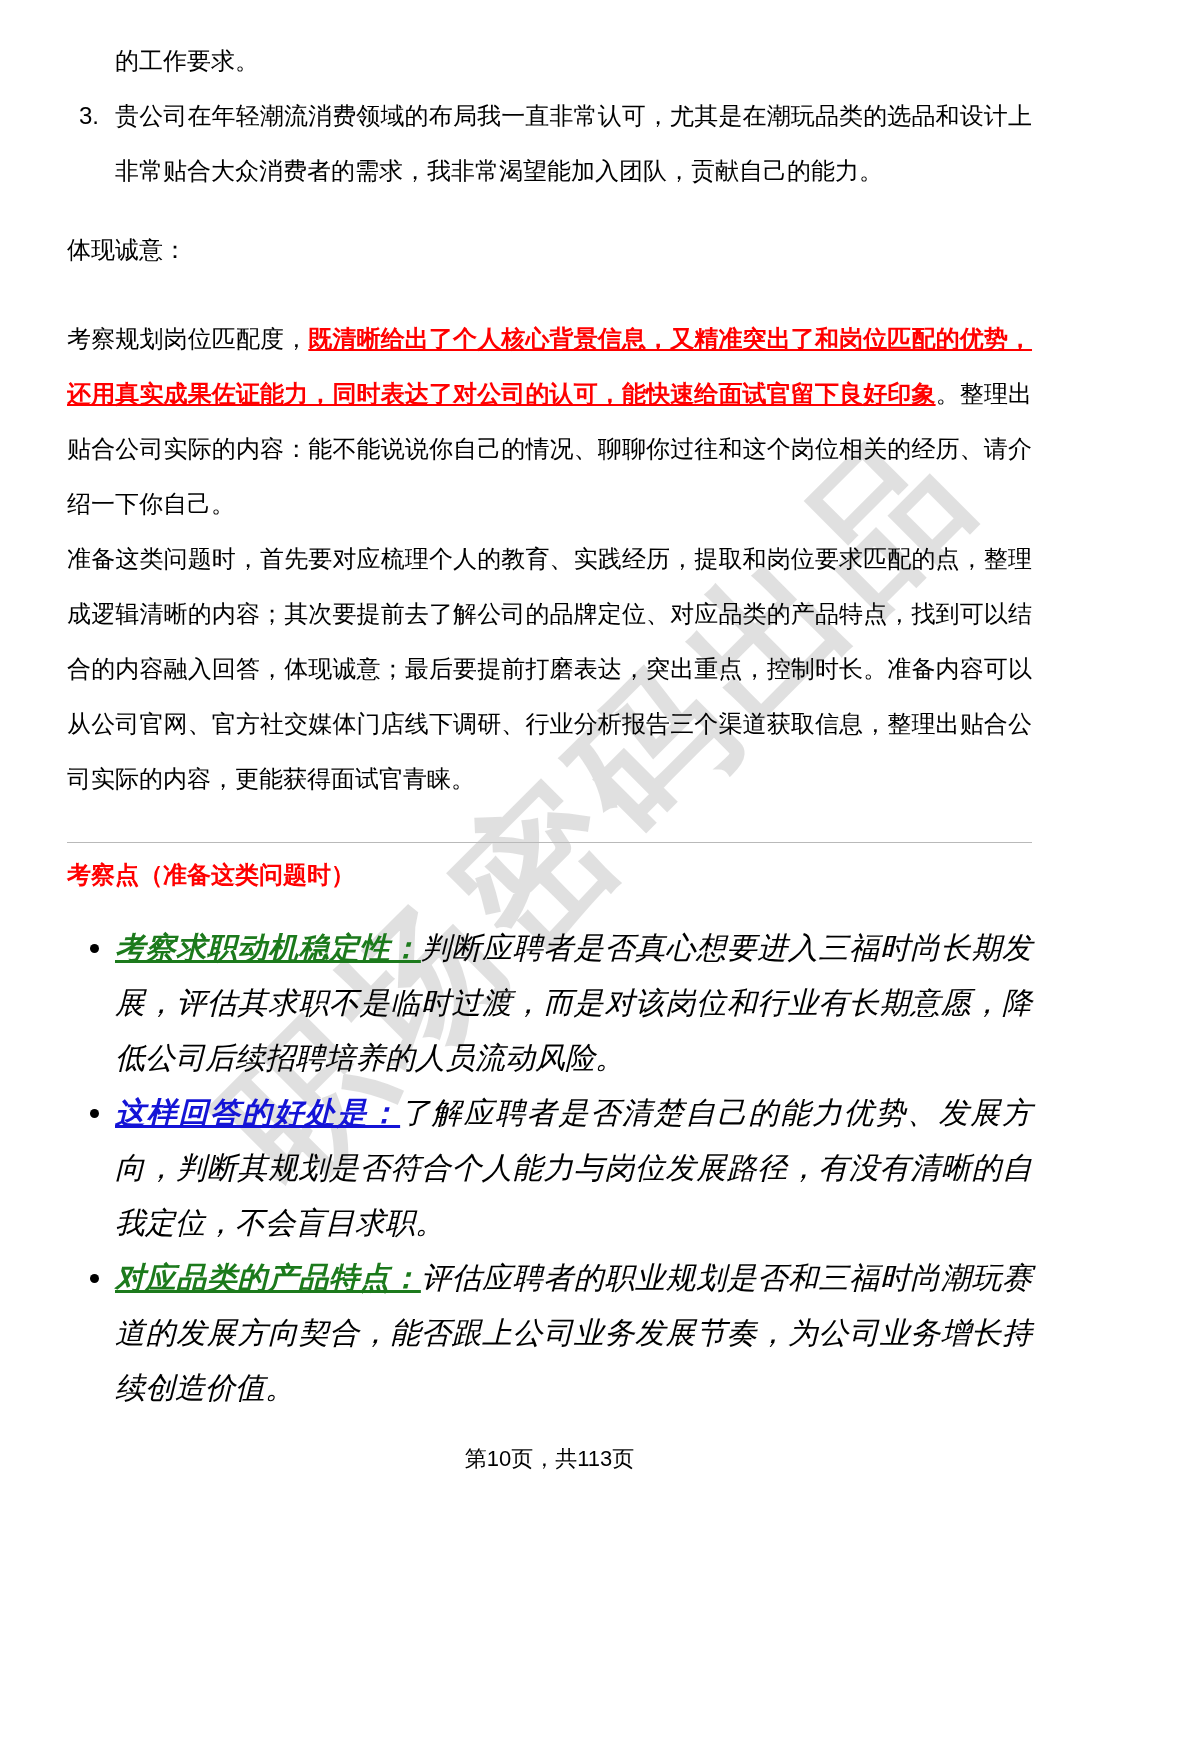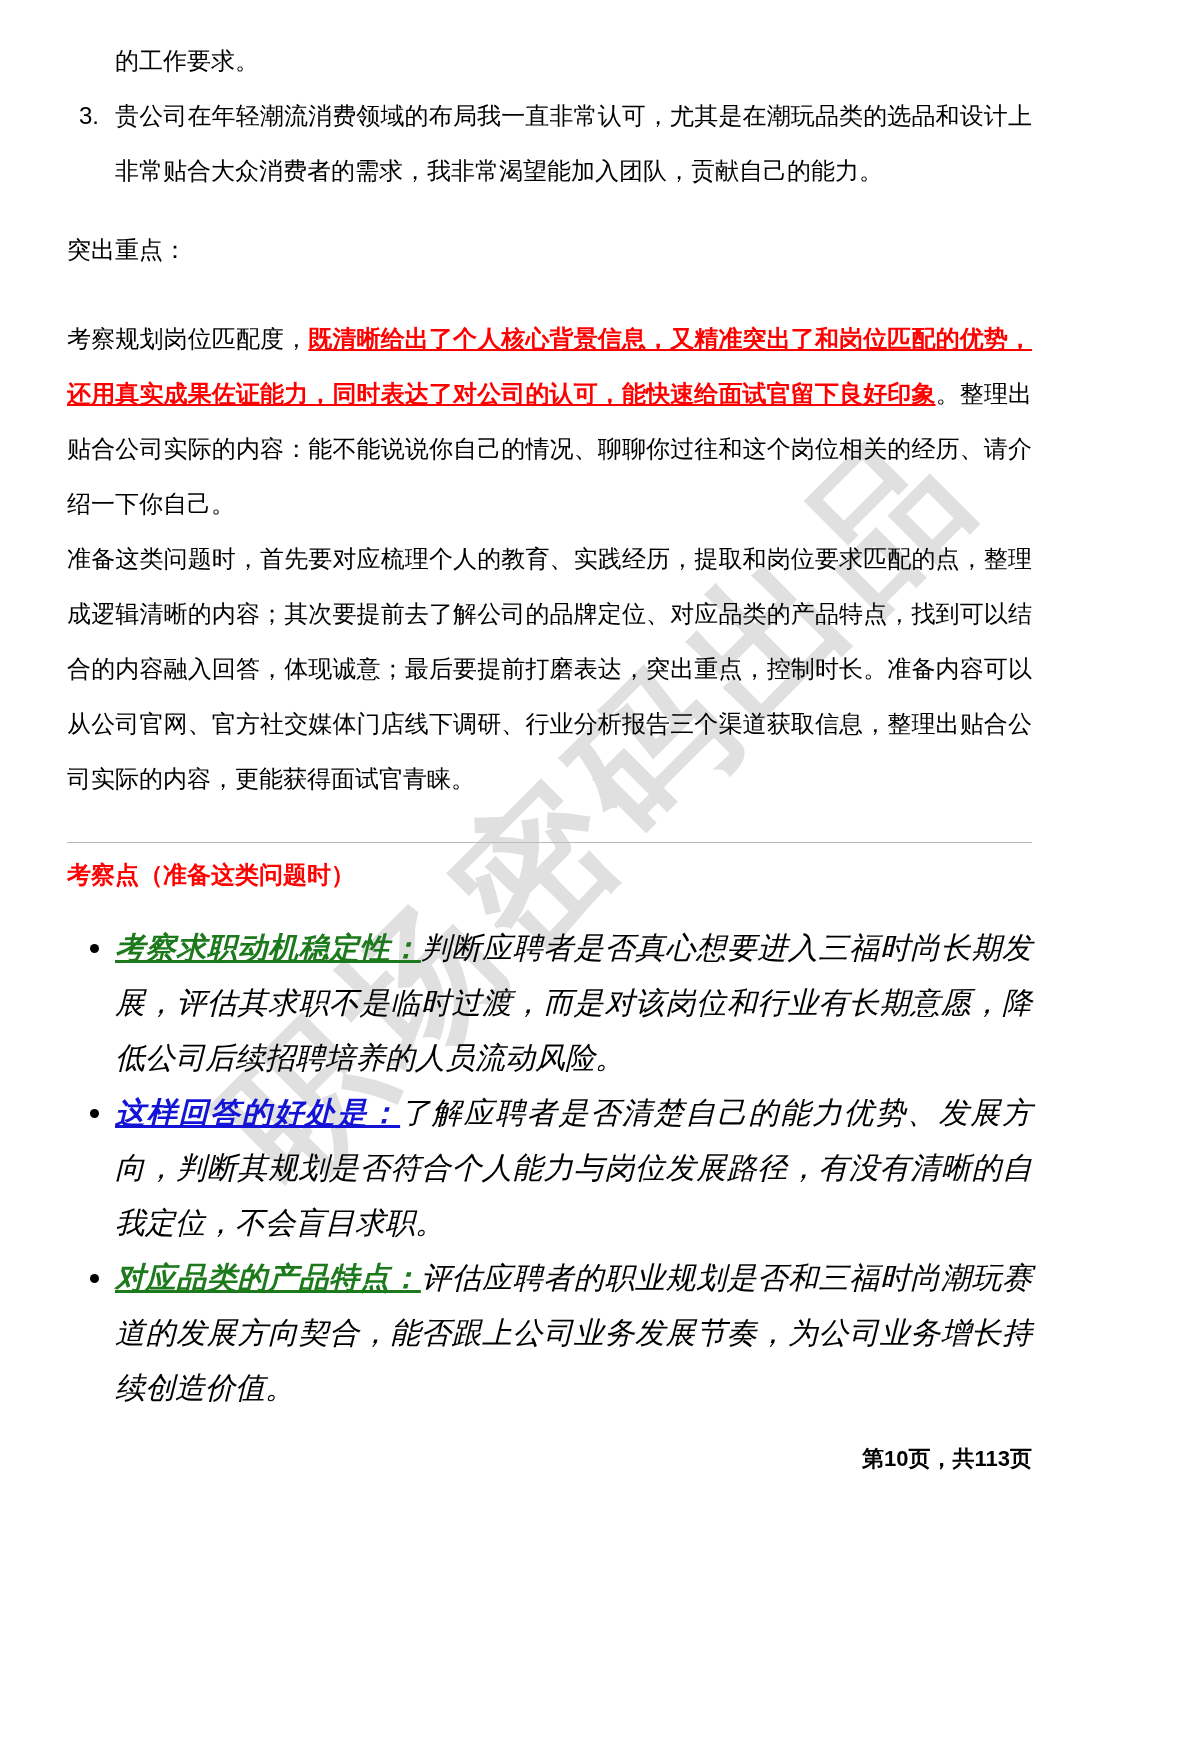--- a/index.html
+++ b/index.html
@@ -100,41 +100,40 @@
   }
   .hl-blue {
     color: #1414d6;
     font-weight: bold;
     text-decoration: underline;
   }
   .footer {
     margin-top: 16px;
     font-size: 22px;
     line-height: 55px;
-    text-align: right;
-    font-weight: bold;
+    text-align: center;
   }
 </style>
 </head>
 <body>
 
 <div class="page">
 
   <div class="watermark">职场密码出品</div>
 
   <div class="content">
 
     <p class="indent">的工作要求。</p>
 
     <div class="numbered">
       <p class="num">3.</p>
       <p class="itm">贵公司在年轻潮流消费领域的布局我一直非常认可，尤其是在潮玩品类的选品和设计上非常贴合大众消费者的需求，我非常渴望能加入团队，贡献自己的能力。</p>
     </div>
 
-    <p class="tips">突出重点：</p>
+    <p class="tips">体现诚意：</p>
 
     <p class="benefit"><span>考察规划岗位匹配度，</span><span class="hl-red">既清晰给出了个人核心背景信息，又精准突出了和岗位匹配的优势，还用真实成果佐证能力，同时表达了对公司的认可，能快速给面试官留下良好印象</span><span>。整理出贴合公司实际的内容：能不能说说你自己的情况、聊聊你过往和这个岗位相关的经历、请介绍一下你自己。</span></p>
 
     <p>准备这类问题时，首先要对应梳理个人的教育、实践经历，提取和岗位要求匹配的点，整理成逻辑清晰的内容；其次要提前去了解公司的品牌定位、对应品类的产品特点，找到可以结合的内容融入回答，体现诚意；最后要提前打磨表达，突出重点，控制时长。准备内容可以从公司官网、官方社交媒体门店线下调研、行业分析报告三个渠道获取信息，整理出贴合公司实际的内容，更能获得面试官青睐。</p>
 
     <hr class="divider">
 
 
     <p class="analysis">考察点（准备这类问题时）</p>
 

